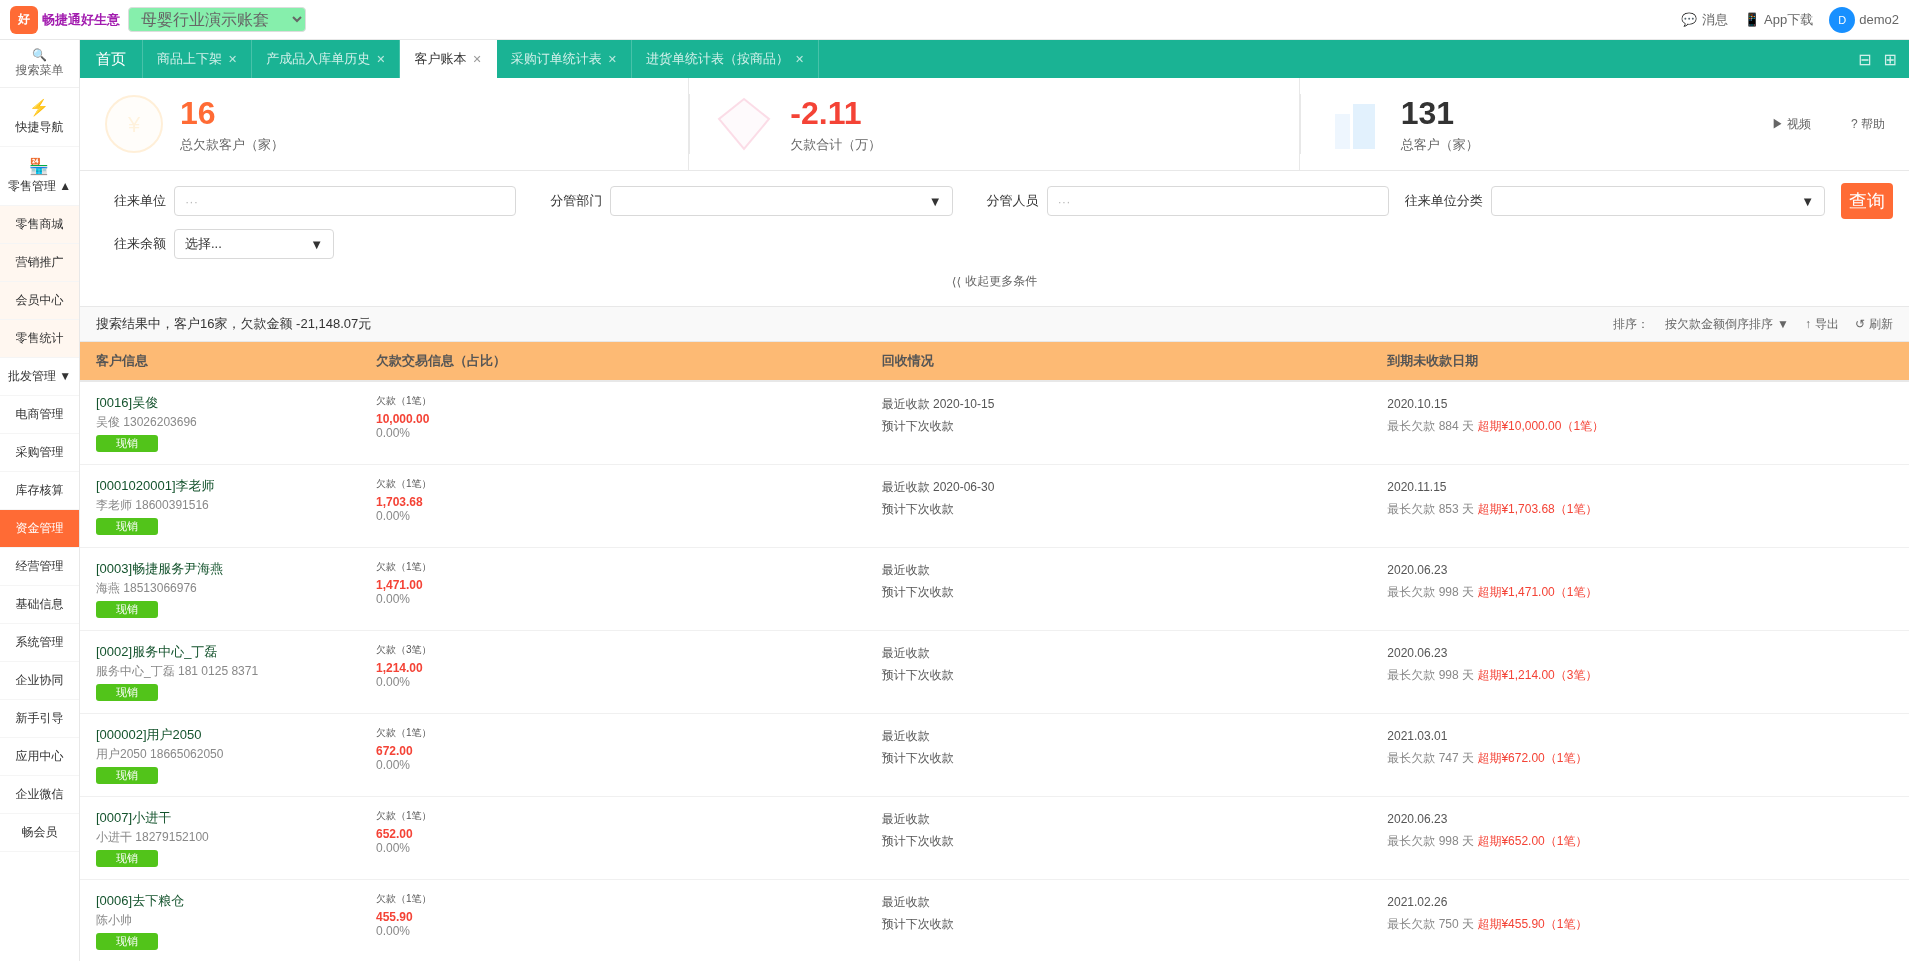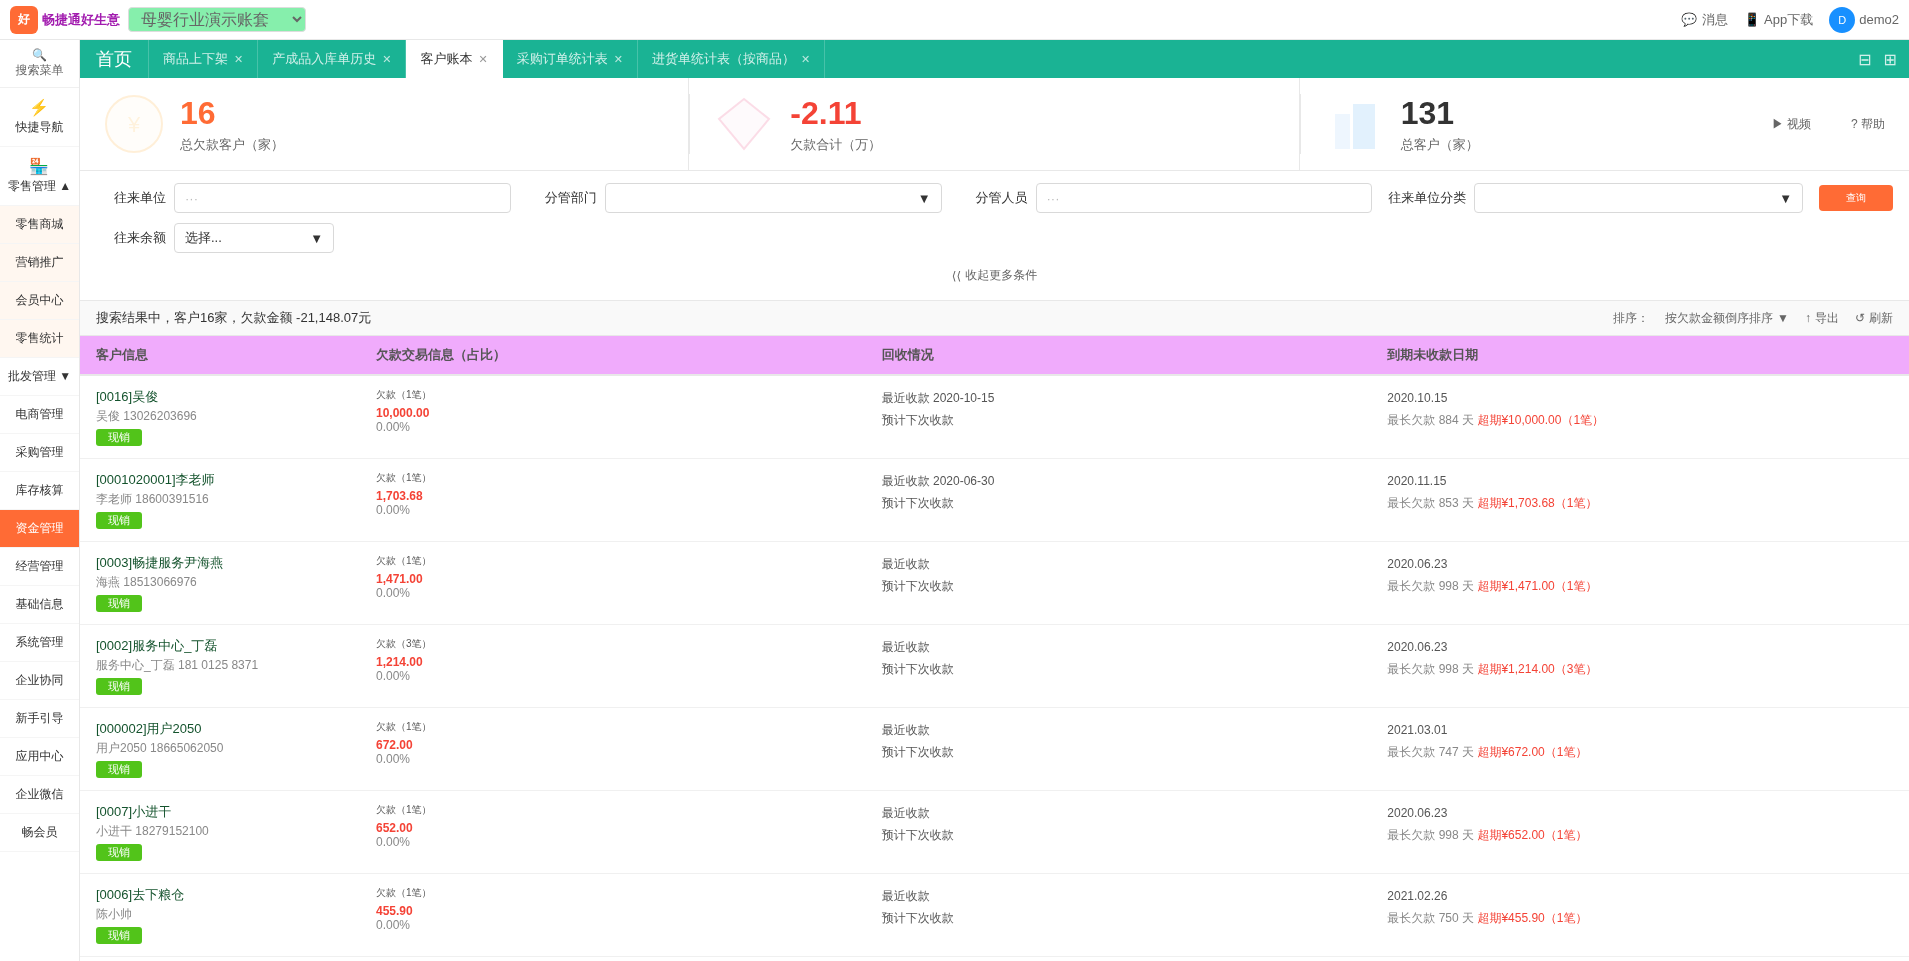--- a/index.html
+++ b/index.html
@@ -28,21 +28,21 @@
     
     .main { flex: 1; display: flex; flex-direction: column; overflow: hidden; }
 
     
     .tabbar { display: flex; background: #1ab394; height: 38px; align-items: center; overflow-x: auto; }
     .tabbar::-webkit-scrollbar { display: none; }
     .tab { display: flex; align-items: center; gap: 6px; padding: 0 14px; height: 38px; color: rgba(255,255,255,0.8); font-size: 13px; cursor: pointer; white-space: nowrap; border-right: 1px solid rgba(255,255,255,0.2); }
     .tab.active { background: #fff; color: #333; }
     .tab .close-btn { font-size: 11px; color: rgba(255,255,255,0.7); cursor: pointer; line-height: 1; }
     .tab.active .close-btn { color: #999; }
-    .tab-home { padding: 12px 16px; color: white; font-size: 18px; }
+    .tab-home { padding: 12px 16px; color: white; font-size: 15px; }
     .tabbar-actions { margin-left: auto; display: flex; align-items: center; padding-right: 8px; gap: 4px; }
     .tabbar-actions span { color: rgba(255,255,255,0.8); cursor: pointer; font-size: 16px; padding: 2px 4px; }
 
     
     .stats-area { display: flex; background: #fff; border-bottom: 1px solid #e8e8e8; }
     .stat-card { flex: 1; display: flex; align-items: center; padding: 16px 24px; border-right: 1px solid #e8e8e8; gap: 16px; }
     .stat-card:last-child { border-right: none; }
     .stat-icon { width: 60px; height: 60px; display: flex; align-items: center; justify-content: center; }
     .stat-icon svg { width: 60px; height: 60px; opacity: 0.3; }
     .stat-content { flex: 1; }
@@ -54,35 +54,35 @@
     .stat-card-actions span { cursor: pointer; display: flex; align-items: center; gap: 2px; margin-left: 32px; }
 
     
     .filter-area { background: #fff; padding: 12px 16px; border-bottom: 1px solid #e8e8e8; }
     .filter-row { display: flex; align-items: center; gap: 16px; margin-bottom: 10px; }
     .filter-item { display: flex; align-items: center; gap: 8px; flex: 1; }
     .filter-label { font-size: 13px; color: #333; white-space: nowrap; min-width: 70px; text-align: right; }
     .filter-input { flex: 1; border: 1px solid #d9d9d9; border-radius: 4px; padding: 5px 10px; font-size: 13px; color: #333; cursor: pointer; display: flex; align-items: center; justify-content: space-between; min-height: 30px; }
     .filter-input.with-dots::after { content: '···'; color: #bbb; }
     .filter-select { flex: 1; border: 1px solid #d9d9d9; border-radius: 4px; padding: 5px 10px; font-size: 13px; color: #333; background: #fff; min-height: 30px; display: flex; align-items: center; justify-content: space-between; cursor: pointer; }
-    .search-btn { background: #ff6b35; color: white; border: none; border-radius: 4px; padding: 6px 27px; cursor: pointer; font-size: 10px; white-space: nowrap; }
+    .search-btn { background: #ff6b35; color: white; border: none; border-radius: 4px; padding: 6px 8px; cursor: pointer; font-size: 18px; white-space: nowrap; }
     .collapse-btn { display: flex; align-items: center; justify-content: center; gap: 4px; color: #666; font-size: 12px; cursor: pointer; padding: 4px 0; }
 
     
     .results-bar { background: #f9f9f9; padding: 8px 16px; display: flex; align-items: center; justify-content: space-between; border-bottom: 1px solid #e8e8e8; font-size: 13px; color: #333; }
     .results-bar-right { display: flex; align-items: center; gap: 16px; color: #666; font-size: 12px; }
     .results-bar-right span { cursor: pointer; display: flex; align-items: center; gap: 4px; }
 
     
     .table-container { flex: 1; overflow-y: auto; background: #fff; }
-    .table-header { display: grid; grid-template-columns: 280px 1fr 1fr 1fr; background: #f0abfc; border-bottom: 2px solid #e8e8e8; padding: 10px 16px; font-weight: bold; font-size: 13px; color: #555; position: sticky; top: 0; z-index: 10; }
+    .table-header { display: grid; grid-template-columns: 280px 1fr 1fr 1fr; background: #fdba74; border-bottom: 2px solid #e8e8e8; padding: 10px 16px; font-weight: bold; font-size: 13px; color: #555; position: sticky; top: 0; z-index: 10; }
     .table-row { display: grid; grid-template-columns: 280px 1fr 1fr 1fr; border-bottom: 1px solid #f0f0f0; padding: 12px 16px; align-items: start; }
     .customer-name { color: #14532d; cursor: pointer; font-size: 13px; font-weight: 500; }
     .customer-info { font-size: 12px; color: #888; margin-top: 2px; }
-    .status-badge { display: inline-block; background: #52c41a; color: white; font-size: 11px; padding: 1px 12px; border-radius: 3px; margin-top: 4px; }
+    .status-badge { display: inline-block; background: #52c41a; color: white; font-size: 11px; padding: 1px 20px; border-radius: 3px; margin-top: 4px; }
     .debt-amount { color: #f44336; font-size: 12px; font-weight: bold; cursor: pointer; }
     .debt-count { font-size: 10px; color: #555; margin-bottom: 4px; }
     .debt-percent { color: #888; font-size: 12px; }
     .collection-info { font-size: 12px; color: #555; line-height: 1.8; }
     .overdue-info { font-size: 12px; color: #555; line-height: 1.8; }
     .overdue-link { color: #f44336; cursor: pointer; font-size: 12px; }
     .overdue-days { color: #888; }
 
     
     .table-container::-webkit-scrollbar { width: 6px; }

